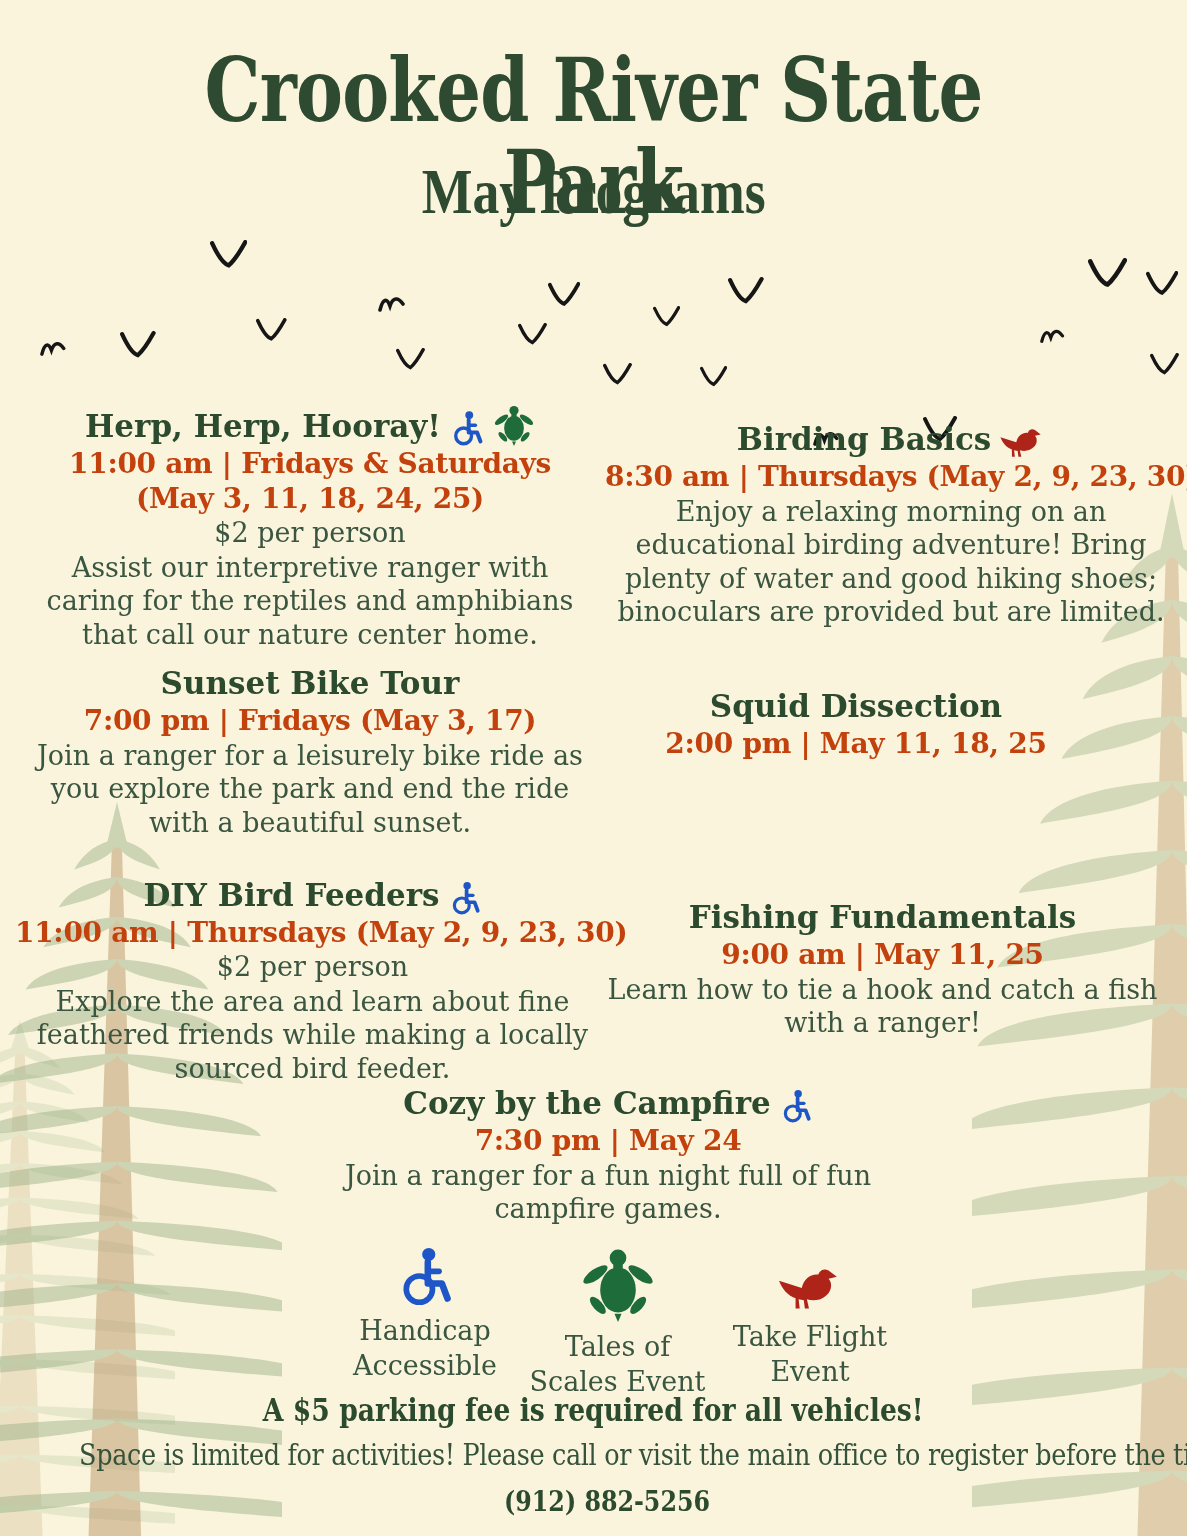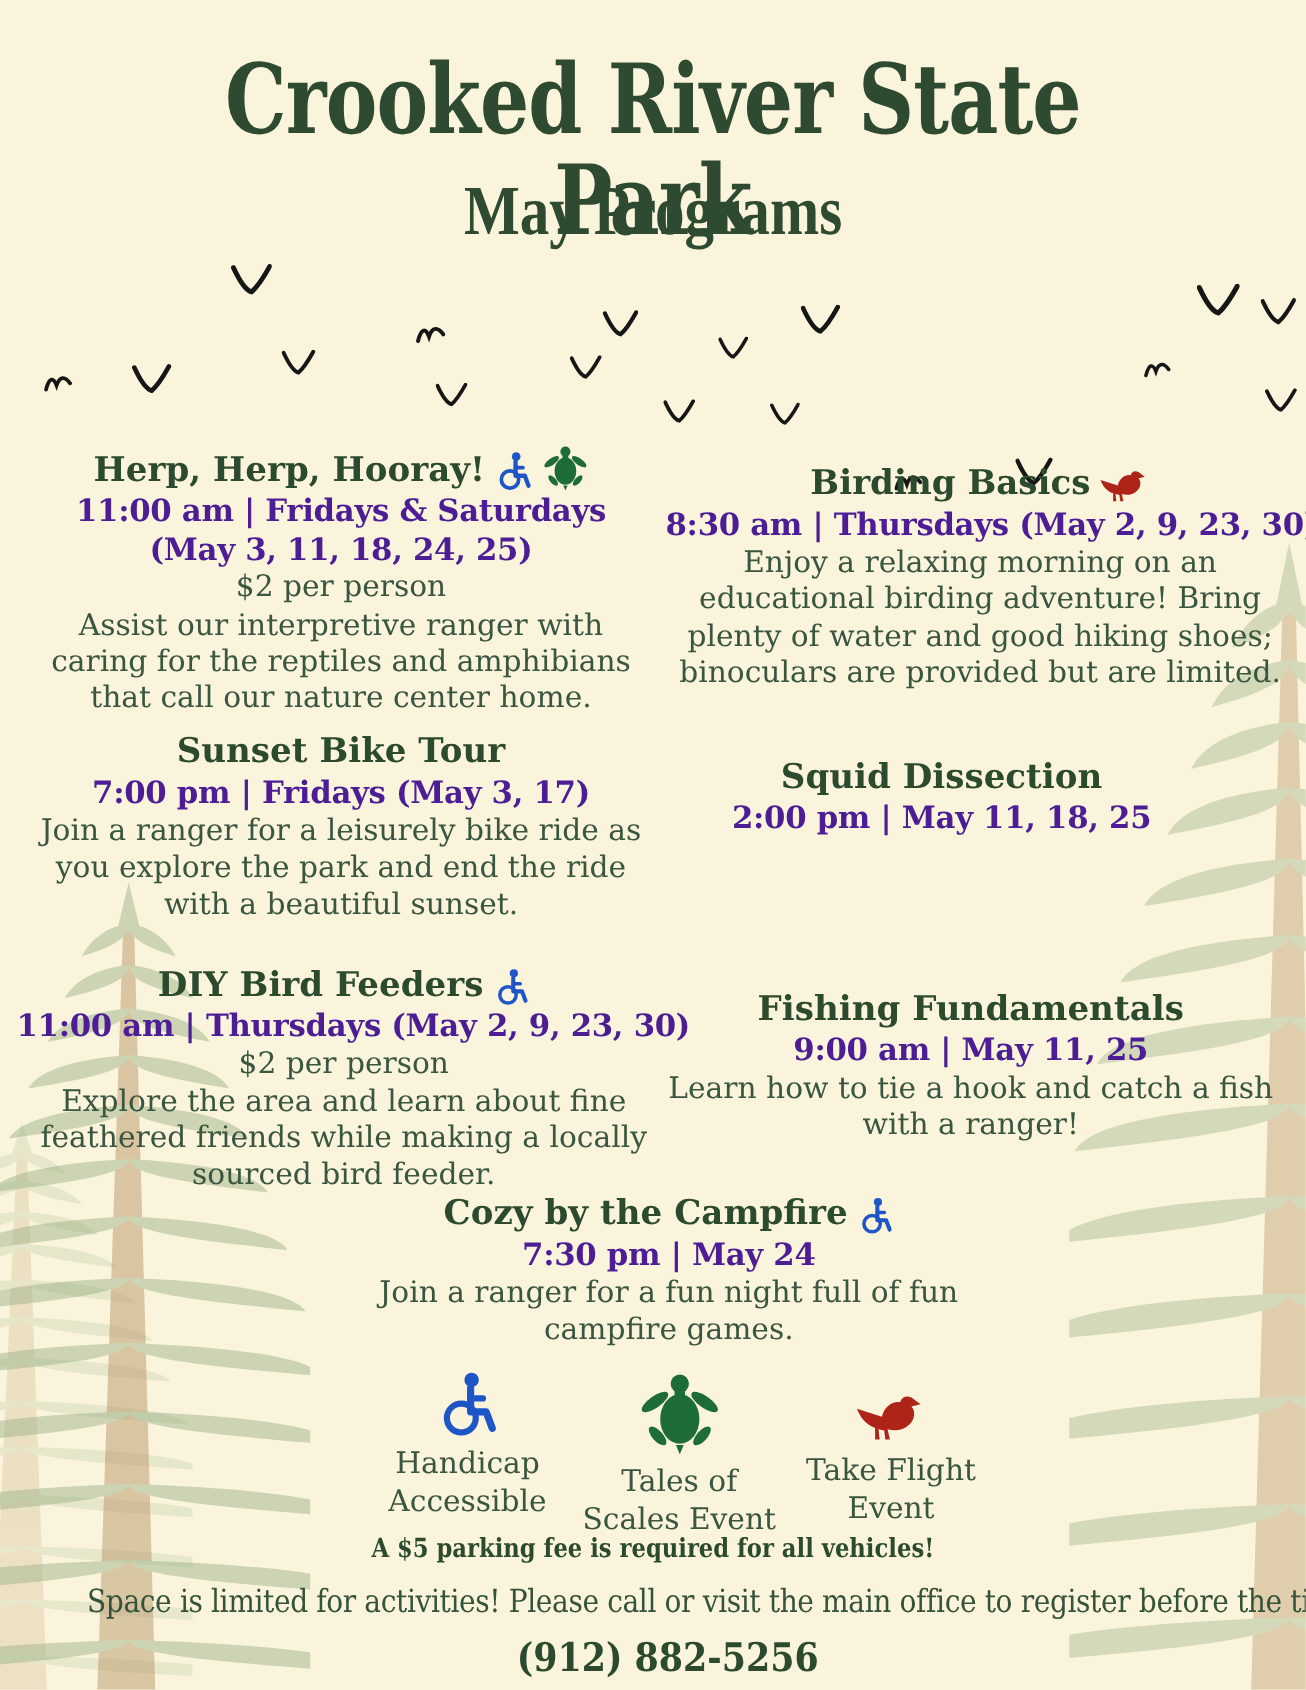--- a/index.html
+++ b/index.html
@@ -30,39 +30,39 @@
     text-align:center; font-weight:bold; font-size:64px; line-height:1.05;
     color:#2E4A31;
     font-family:Liberation Serif, serif;
   }
   .subtitle .condx { display:inline-block; transform:scaleX(.84); transform-origin:center; }
 
   
   .prog { position:absolute; text-align:center; color:#3A5540; }
   .ptitle { font-size:31px; font-weight:bold; color:#2B4A2E; line-height:1.25; white-space:nowrap; }
   .ptitle .ticon { vertical-align:-9px; margin-left:8px; }
-  .sched { font-size:28px; font-weight:bold; color:#4c1d95; line-height:1.25; white-space:nowrap; letter-spacing:-0.3px; }
+  .sched { font-size:28px; font-weight:bold; color:#c2410c; line-height:1.25; white-space:nowrap; letter-spacing:-0.3px; }
   .fee  { font-size:27px; line-height:1.25; }
   .desc { font-size:27px; line-height:1.24; margin-top:1px; }
 
   
   .legend {
     position:absolute; left:335px; top:1246px; width:565px;
     display:flex; justify-content:space-between; align-items:flex-start;gap:11px;
   }
   .legend .item { display:flex; flex-direction:column; align-items:center; width:180px; text-align:center; }
   .legend .lbl { font-size:27px; color:#3A5540; line-height:1.28; margin-top:8px; }
 
   
   .footline { position:absolute; left:0; width:1187px; text-align:center; }
-  .parking { top:1392px; font-weight:bold; font-size:24px; color:#2B4A2E; }
+  .parking { top:1392px; font-weight:bold; font-size:31px; color:#2B4A2E; }
   .parking .condx { display:inline-block; transform:scaleX(.86); transform-origin:center; }
   .space { top:1438px; font-size:29px; color:#35523A; white-space:nowrap; }
   .space .condx { display:inline-block; transform:scaleX(.88); transform-origin:center; letter-spacing:-0.4px; }
-  .phone { top:1486px; font-weight:bold; font-size:36px; color:#2B4A2E;padding-left:28px; }
+  .phone { top:1486px; font-weight:bold; font-size:27px; color:#2B4A2E;padding-left:28px; }
   .phone .condx { display:inline-block; transform:scaleX(.88); transform-origin:center; }
 </style>
 </head>
 <body>
 
 <div class="flyer">
 
   <svg width="0" height="0" style="position:absolute" aria-hidden="true">
     <defs>
       <g id="icon-wheelchair">

